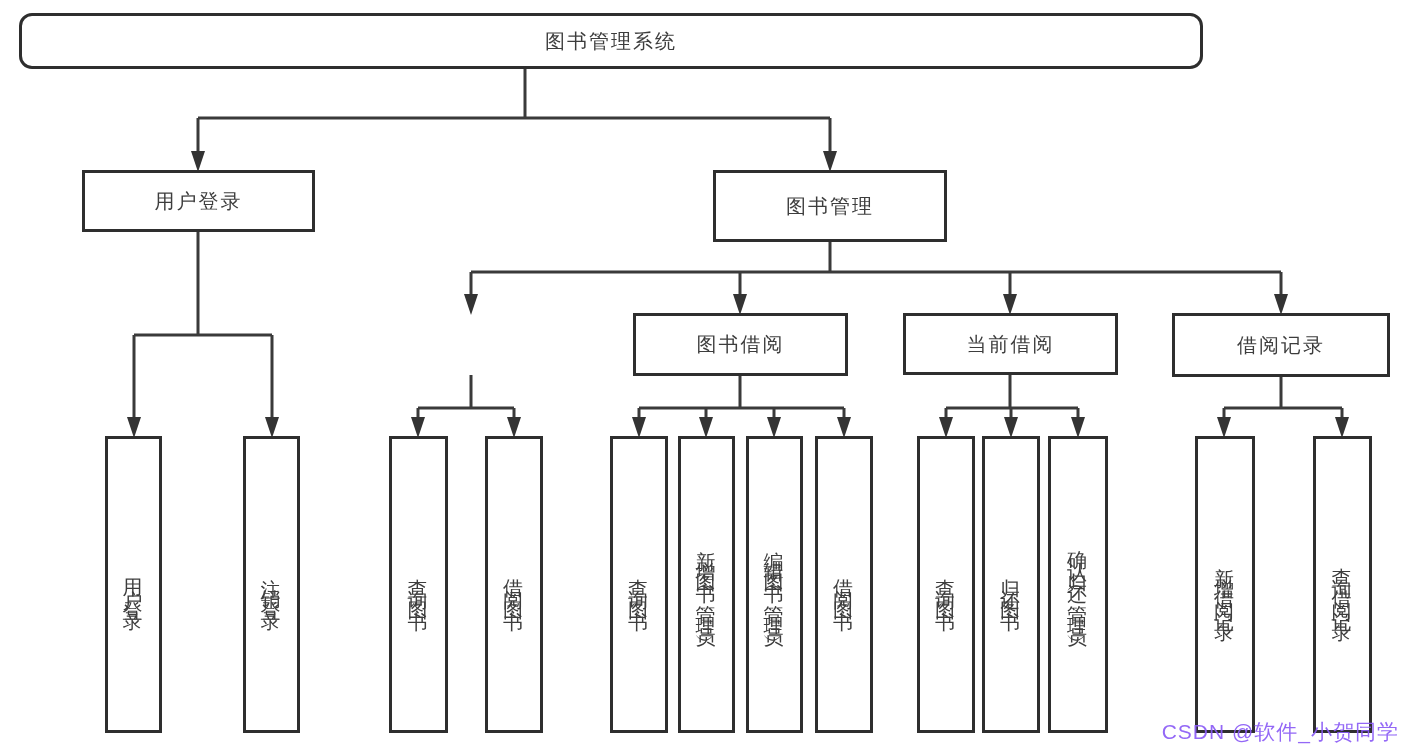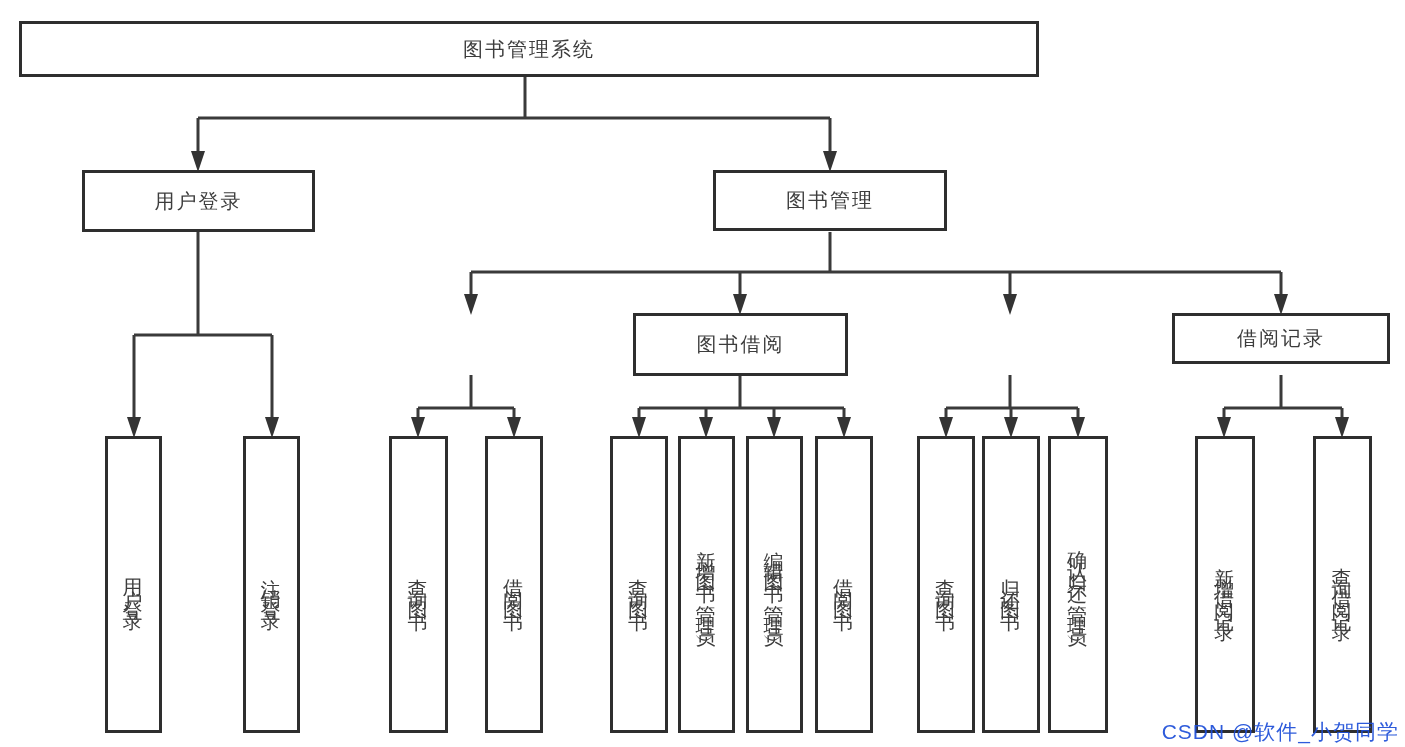--- a/index.html
+++ b/index.html
@@ -15,21 +15,21 @@
     border:3px solid #2e2e2e; color:#3d3d3d;
     display:flex; align-items:center; justify-content:center;
   }
   .h-label { font-size:20px; letter-spacing:2px; white-space:nowrap; }
   .v-label {
     writing-mode:vertical-rl; text-orientation:mixed;
     font-size:20px; letter-spacing:11px; white-space:nowrap;
   }
   .watermark {
     position:absolute; right:6px; bottom:1px;
-    font-size:21px; color:#1d4ed8; opacity:0.92; letter-spacing:1px;
+    font-size:21px; color:#8b5cf6; opacity:0.92; letter-spacing:1px;
     white-space:nowrap; pointer-events:none;
   }
 </style>
 </head>
 <body>
 
 <div class="canvas">
 
   <svg class="connectors" viewBox="0 0 1405 747">
 
@@ -62,35 +62,38 @@
       <polygon points="767,417 781,417 774,438"></polygon>
       <polygon points="837,417 851,417 844,438"></polygon>
       <polygon points="939,417 953,417 946,438"></polygon>
       <polygon points="1004,417 1018,417 1011,438"></polygon>
       <polygon points="1071,417 1085,417 1078,438"></polygon>
       <polygon points="1217,417 1231,417 1224,438"></polygon>
       <polygon points="1335,417 1349,417 1342,438"></polygon>
     </g>
   </svg>
 
-  <div class="box" style="left:19px; top:21px; width:1020px; height:56px;">
+  <div class="box" style="left:19px; top:13px; width:1184px; height:56px;border-radius:13px;">
     <span class="h-label">图书管理系统</span>
   </div>
 
   <div class="box" style="left:82px; top:170px; width:233px; height:62px;">
     <span class="h-label">用户登录</span>
   </div>
-  <div class="box" style="left:713px; top:170px; width:234px; height:61px;">
+  <div class="box" style="left:713px; top:170px; width:234px; height:72px;">
     <span class="h-label">图书管理</span>
   </div>
 
   <div class="box" style="left:633px; top:313px; width:215px; height:63px;">
     <span class="h-label">图书借阅</span>
   </div>
-  <div class="box" style="left:1172px; top:313px; width:218px; height:51px;">
+  <div class="box" style="left:903px; top:313px; width:215px; height:62px;">
+    <span class="h-label">当前借阅</span>
+  </div>
+  <div class="box" style="left:1172px; top:313px; width:218px; height:64px;">
     <span class="h-label">借阅记录</span>
   </div>
 
   <div class="box" style="left:105px; top:436px; width:57px; height:297px;">
     <span class="v-label">用户登录</span>
   </div>
   <div class="box" style="left:243px; top:436px; width:57px; height:297px;">
     <span class="v-label">注销登录</span>
   </div>
 

